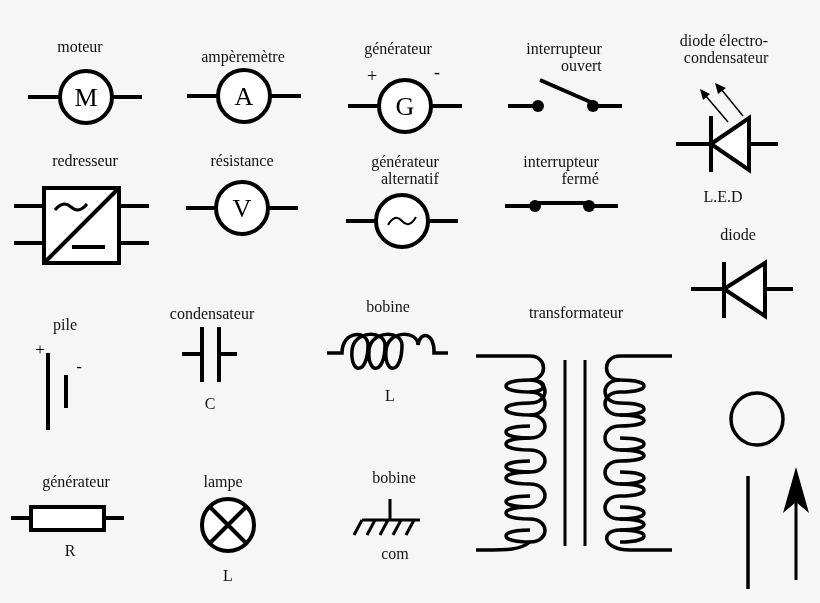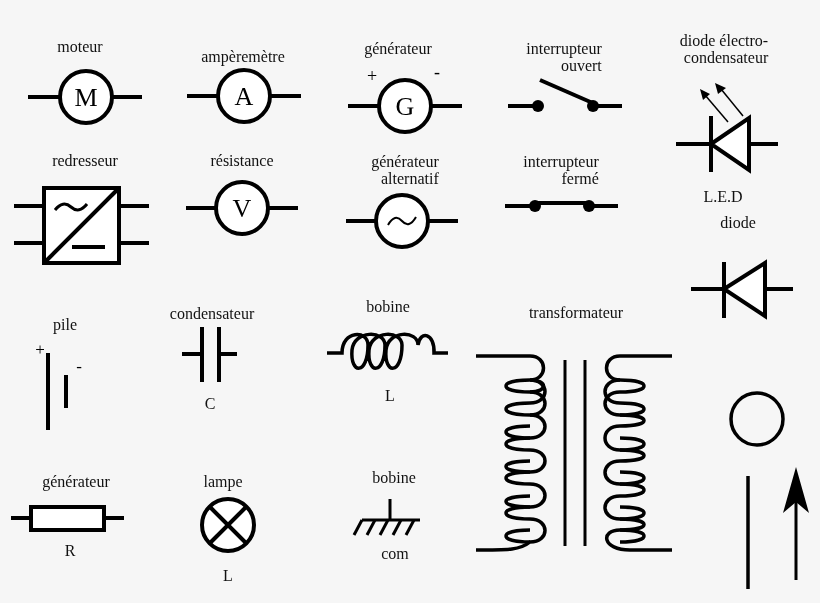--- a/index.html
+++ b/index.html
@@ -30,21 +30,21 @@
 <div class="lbl" style="left:85px;top:152px">redresseur</div>
 <div class="lbl" style="left:242px;top:152px">résistance</div>
 <div class="lbl" style="left:405px;top:153px">
   <span>générateur</span><br>
   <span>alternatif</span>
 </div>
 <div class="lbl" style="left:561px;top:153px">
   <span>interrupteur</span><br>
   <span>fermé</span>
 </div>
-<div class="lbl" style="left:738px;top:214px">diode</div>
+<div class="lbl" style="left:738px;top:226px">diode</div>
 
 <div class="lbl" style="left:65px;top:316px">pile</div>
 <div class="lbl" style="left:212px;top:305px">condensateur</div>
 <div class="lbl" style="left:210px;top:395px">C</div>
 <div class="lbl" style="left:388px;top:298px">bobine</div>
 <div class="lbl" style="left:390px;top:387px">L</div>
 <div class="lbl" style="left:576px;top:304px">transformateur</div>
 
 <div class="lbl" style="left:76px;top:473px">générateur</div>
 <div class="lbl" style="left:70px;top:542px">R</div>

